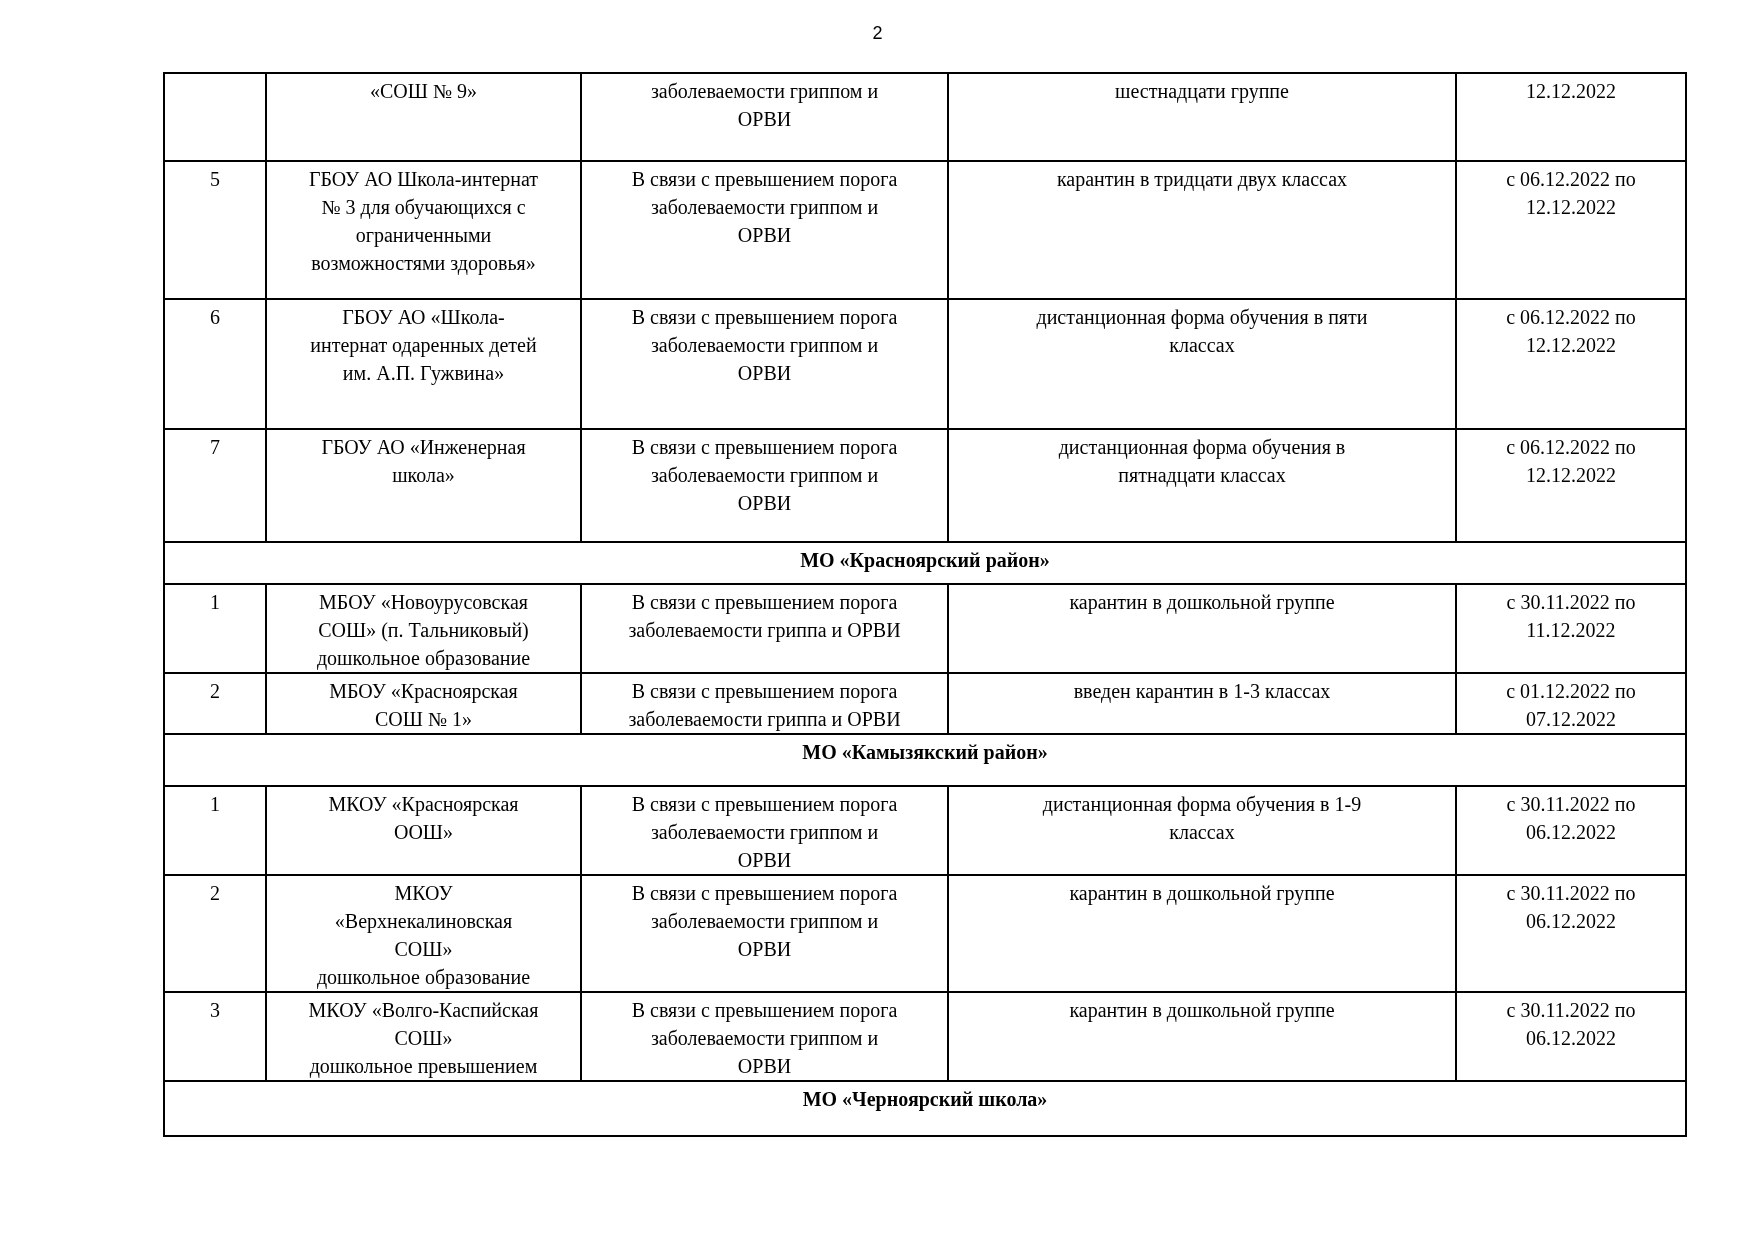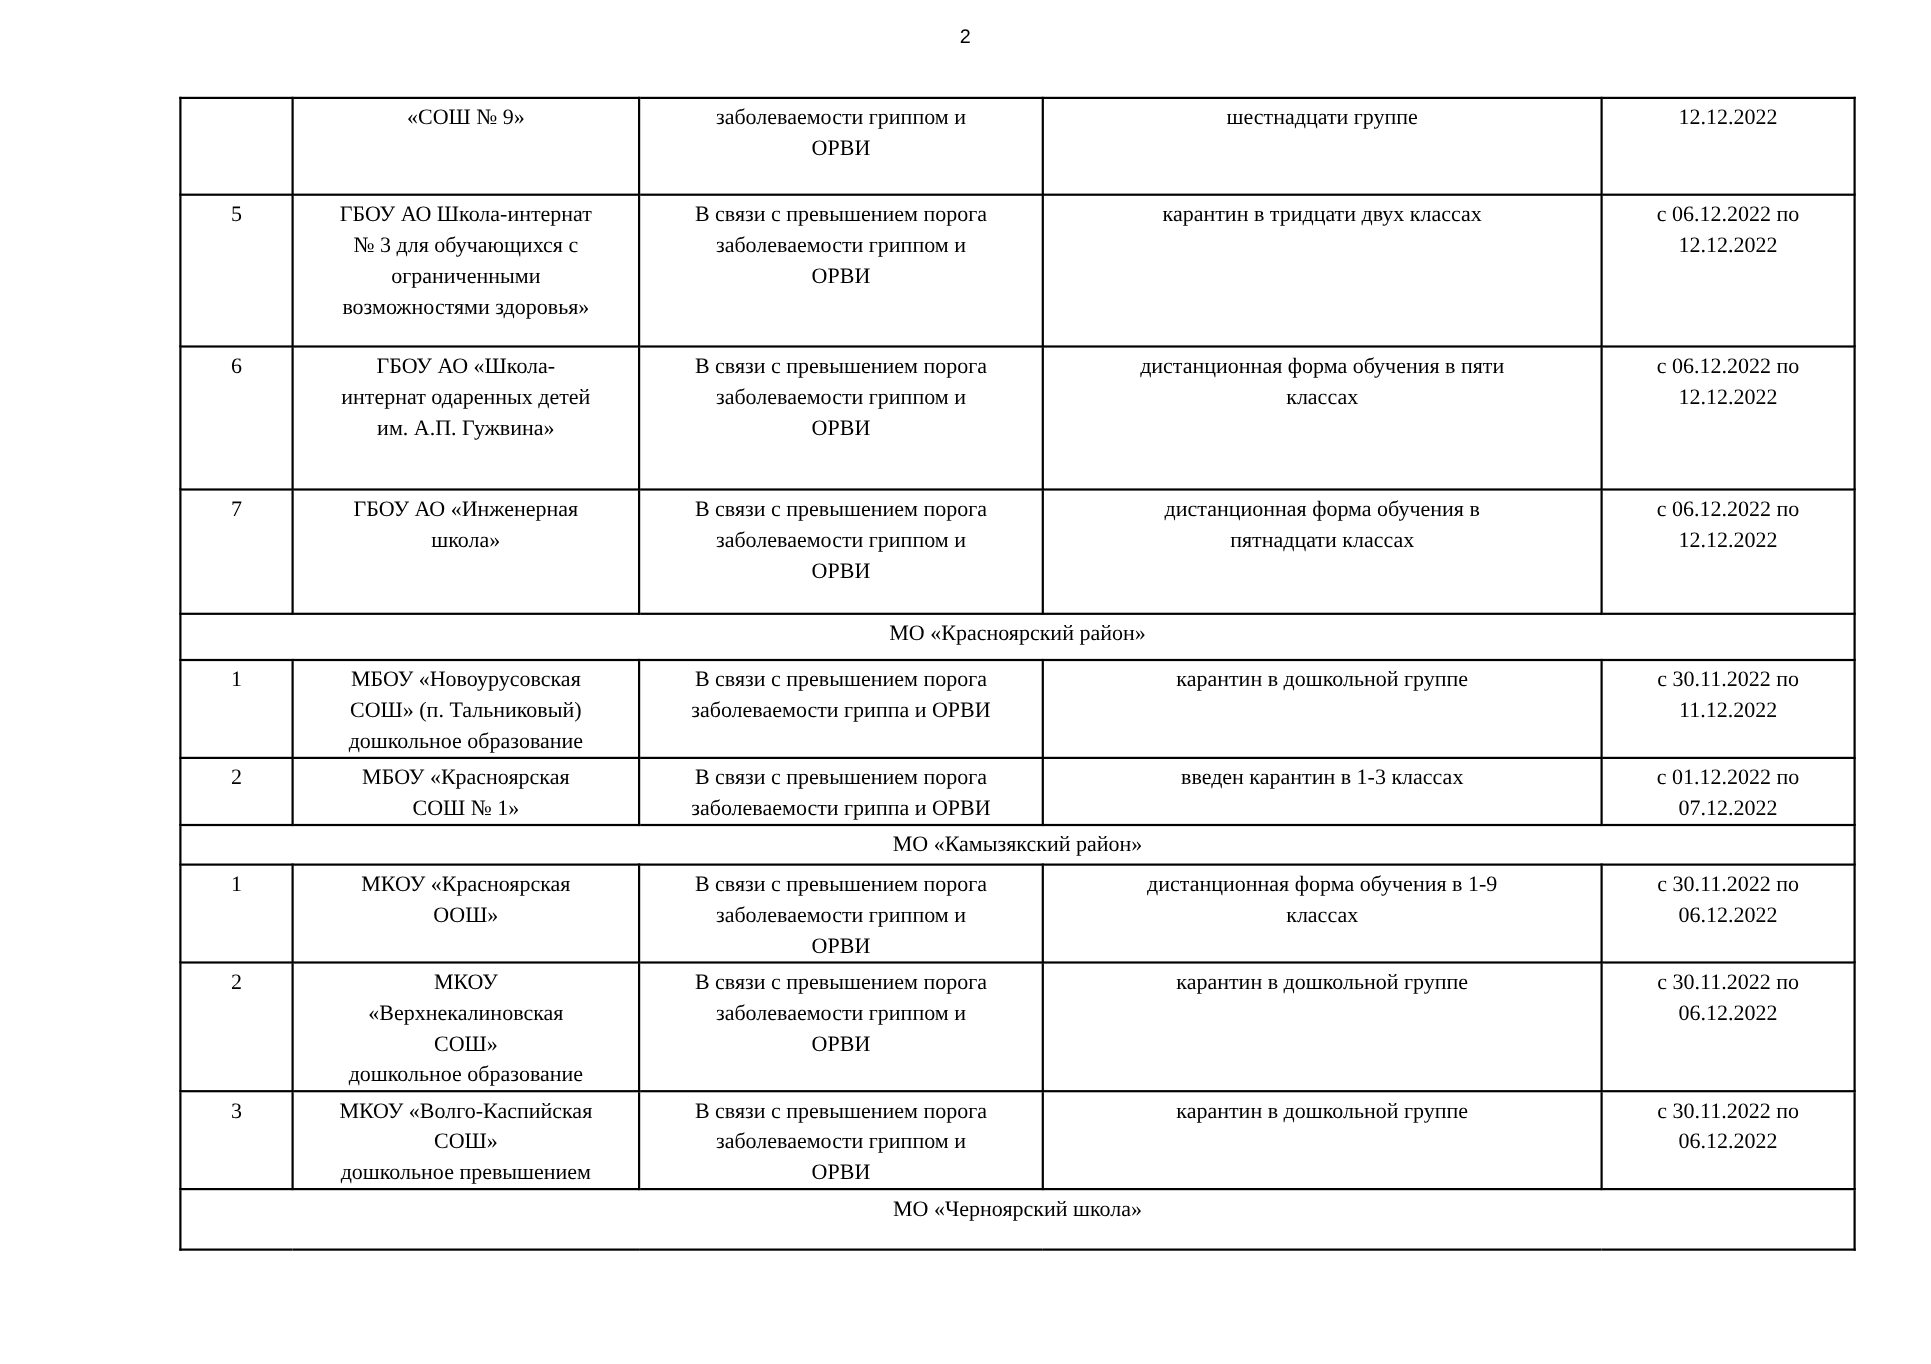--- a/index.html
+++ b/index.html
@@ -20,37 +20,37 @@
     left: 0;
     width: 100%;
     text-align: center;
     font-family: "Liberation Sans", sans-serif;
     font-size: 18px;
     line-height: 22px;
   }
   table.doc-table {
     position: absolute;
     left: 163px;
-    top: 88px;
+    top: 72px;
     width: 1522px;
     border-collapse: collapse;
     table-layout: fixed;
     font-size: 20px;
     line-height: 28px;
   }
   table.doc-table td {
     border: 2px solid #000000;
     vertical-align: top;
     text-align: center;
     padding: 3px 4px 0 4px;
     white-space: pre-line;
     overflow: hidden;
   }
   td.c-section {
-    font-weight: normal;
+    font-weight: bold;
     margin-top: 33px;
   }
 </style>
 </head>
 <body>
 
 <div class="page-number">2</div>
 
 <table class="doc-table">
   <colgroup>
@@ -124,21 +124,21 @@
     <tr style="height:58px">
       <td>2</td>
       <td>МБОУ «Красноярская
 СОШ № 1»</td>
       <td>В связи с превышением порога
 заболеваемости гриппа и ОРВИ</td>
       <td>введен карантин в 1-3 классах</td>
       <td>с 01.12.2022 по
 07.12.2022</td>
     </tr>
-    <tr style="height:36px">
+    <tr style="height:52px">
       <td colspan="5" class="c-section">МО «Камызякский район»</td>
     </tr>
     <tr style="height:84px">
       <td>1</td>
       <td>МКОУ «Красноярская
 ООШ»</td>
       <td>В связи с превышением порога
 заболеваемости гриппом и
 ОРВИ</td>
       <td>дистанционная форма обучения в 1-9

